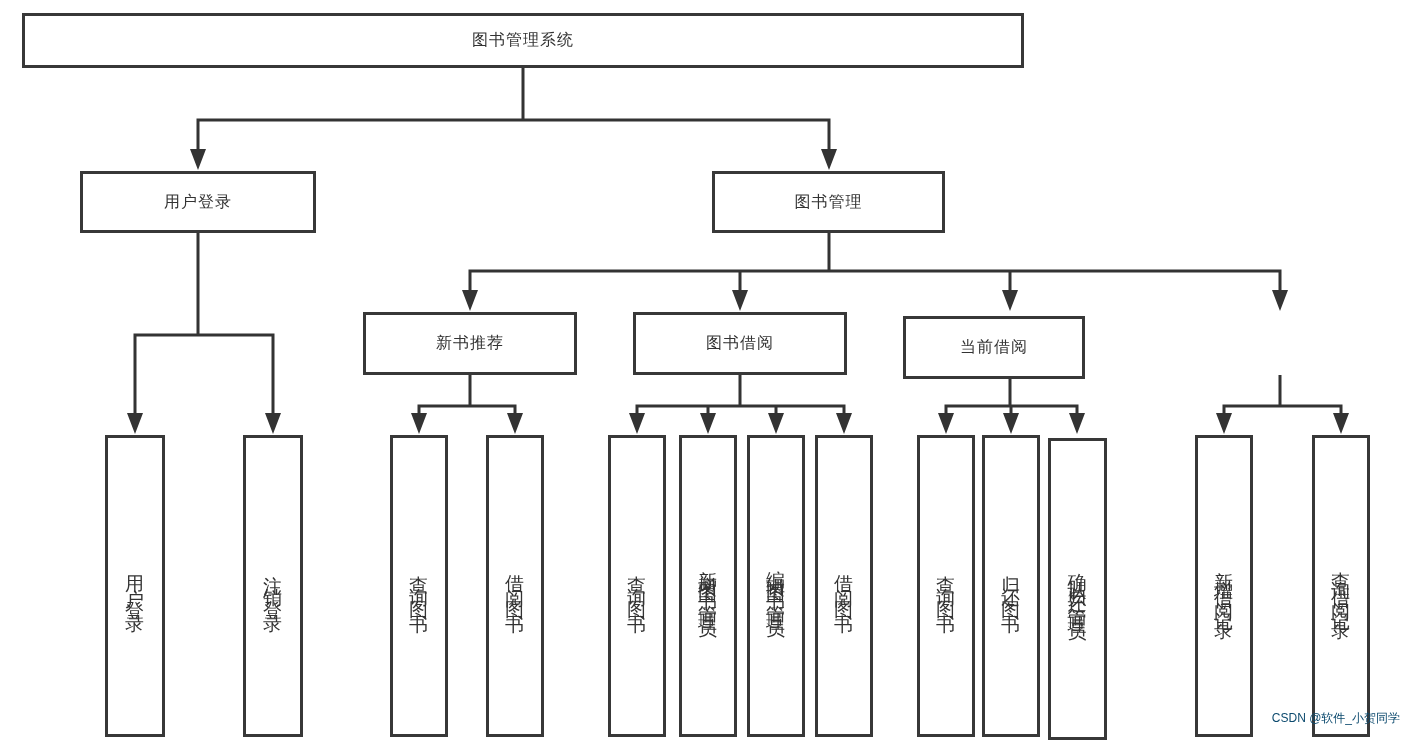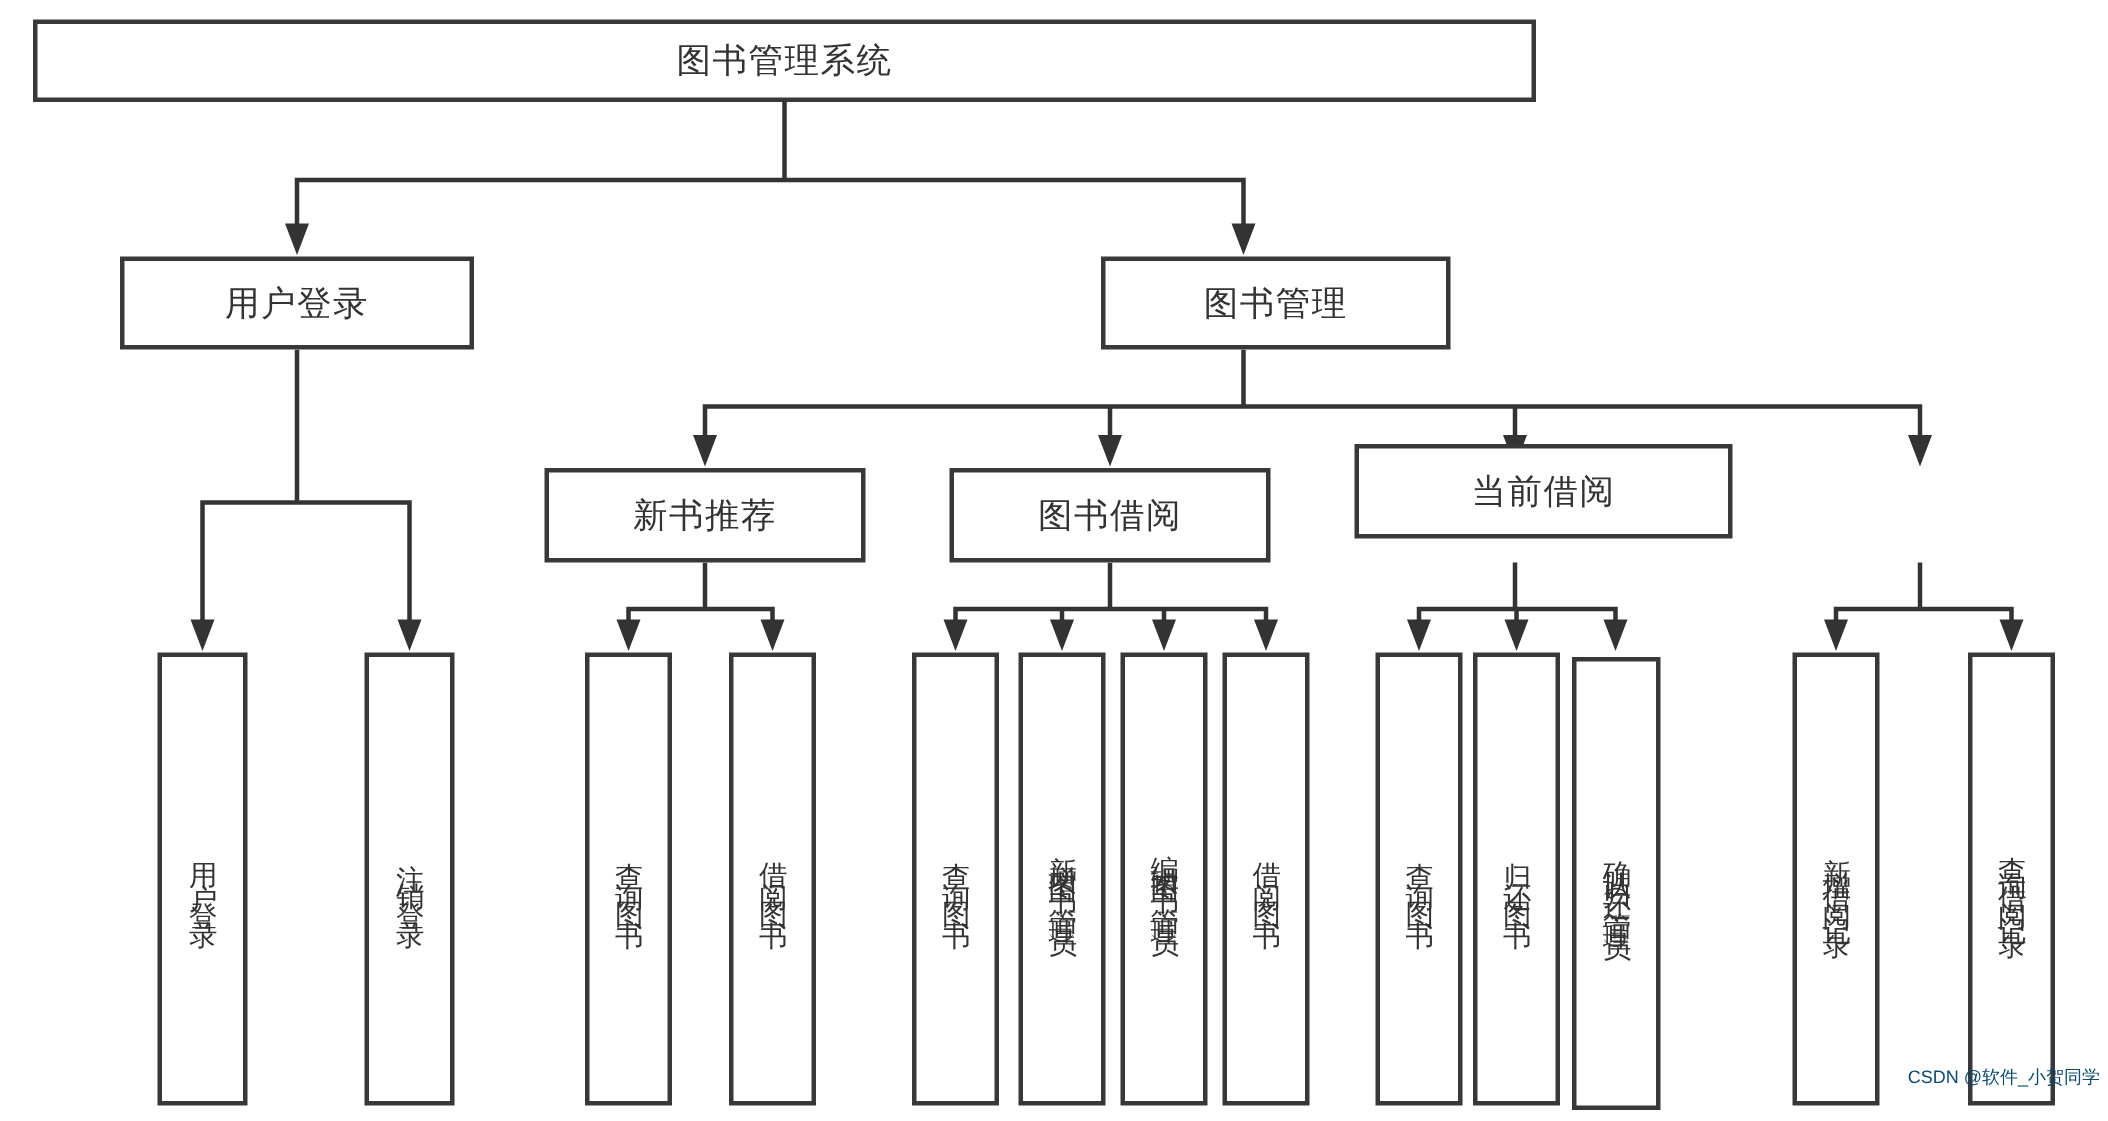--- a/index.html
+++ b/index.html
@@ -24,21 +24,21 @@
     position: absolute;
     box-sizing: border-box;
     border: 3px solid #383838;
     background: #ffffff;
     display: flex;
     align-items: center;
     justify-content: center;
     color: #333333;
   }
   .node .hlabel {
-    font-size: 23px;
+    font-size: 16px;
     letter-spacing: 1px;
     white-space: nowrap;
   }
   .leaf .vtext {
     writing-mode: vertical-rl;
     text-orientation: mixed;
     font-size: 19px;
     line-height: 1;
     letter-spacing: 7px;
     white-space: nowrap;
@@ -79,31 +79,31 @@
              M1216 413 L1232 413 L1224 434 Z M1333 413 L1349 413 L1341 434 Z" fill="#333333"></path>
   </svg>
 
   <div class="node" style="left:22px; top:13px; width:1002px; height:55px;">
     <span class="hlabel">图书管理系统</span>
   </div>
 
   <div class="node" style="left:80px; top:171px; width:236px; height:62px;">
     <span class="hlabel">用户登录</span>
   </div>
-  <div class="node" style="left:734px; top:171px; width:233px; height:62px;">
+  <div class="node" style="left:712px; top:171px; width:233px; height:62px;">
     <span class="hlabel">图书管理</span>
   </div>
 
   <div class="node" style="left:633px; top:312px; width:214px; height:63px;">
     <span class="hlabel">图书借阅</span>
   </div>
   <div class="node" style="left:363px; top:312px; width:214px; height:63px;">
     <span class="hlabel">新书推荐</span>
   </div>
-  <div class="node" style="left:903px; top:296px; width:252px; height:63px;">
+  <div class="node" style="left:903px; top:316px; width:182px; height:63px;">
     <span class="hlabel">当前借阅</span>
   </div>
 
   <div class="node leaf" style="left:105px; top:435px; width:60px; height:302px;">
     <span class="vtext sp-wide">用户登录</span>
   </div>
   <div class="node leaf" style="left:243px; top:435px; width:60px; height:302px;">
     <span class="vtext sp-wide">注销登录</span>
   </div>
 

